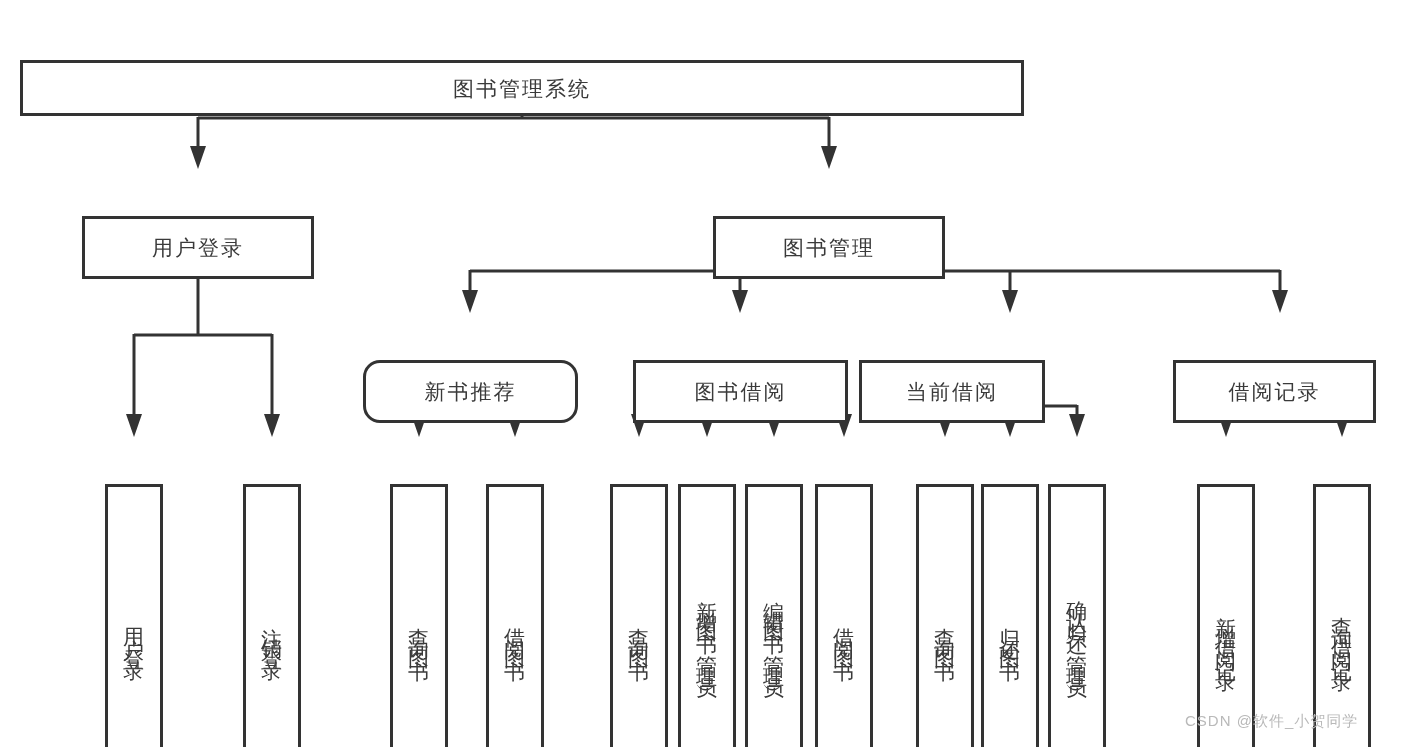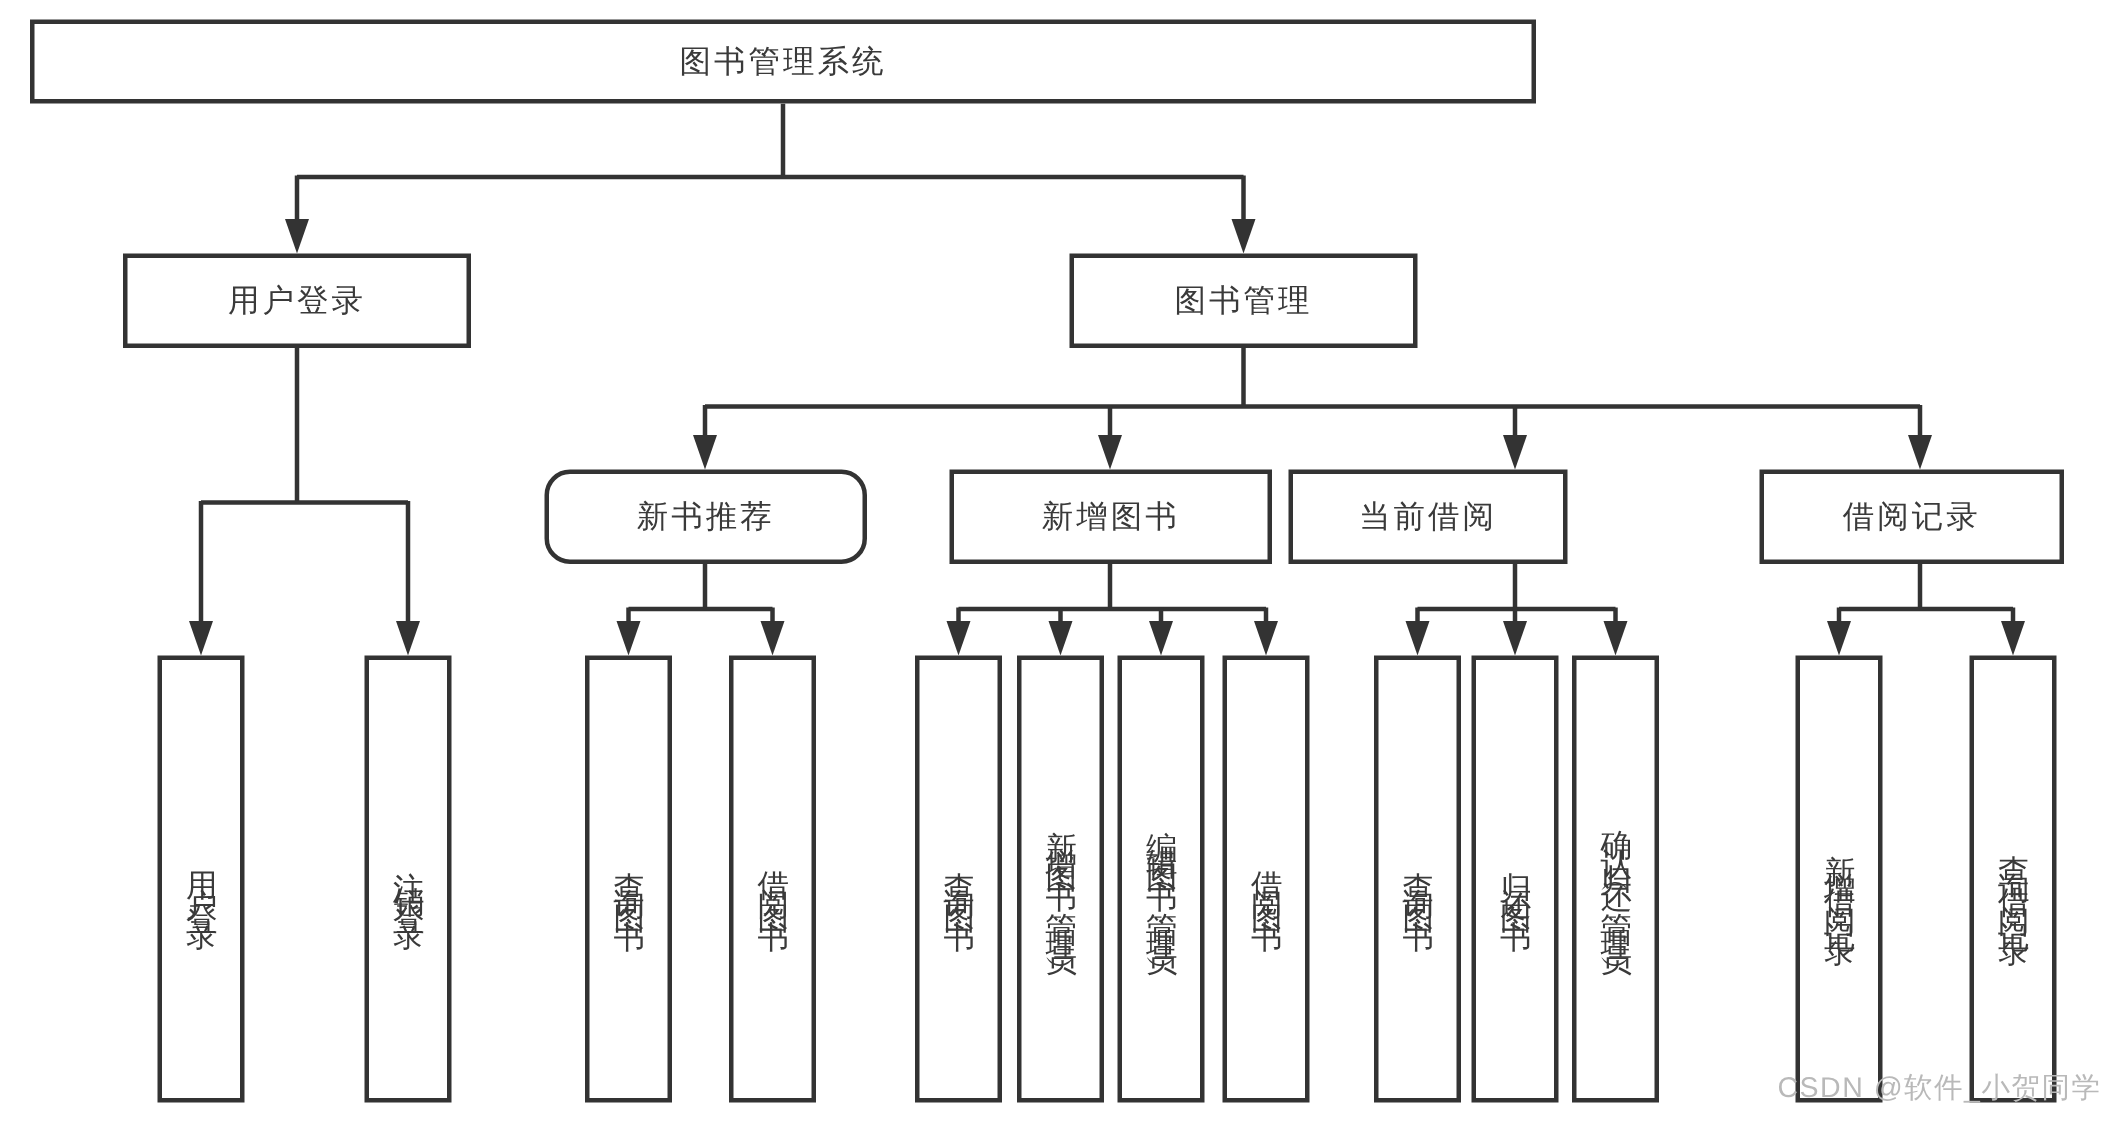--- a/index.html
+++ b/index.html
@@ -22,20 +22,21 @@
     position: absolute;
     background: #ffffff;
     border: 3px solid #333333;
     box-sizing: border-box;
     display: flex;
     align-items: center;
     justify-content: center;
     color: #3a3a3a;
     font-size: 21px;
     line-height: 1;
+    margin-top: 47px;
   }
   .h-node span {
     letter-spacing: 2px;
     white-space: nowrap;
   }
   .v-node span {
     writing-mode: vertical-rl;
     text-orientation: mixed;
     letter-spacing: 11px;
     white-space: nowrap;
@@ -62,21 +63,21 @@
   .n-f08 { left: 815px; }
   .n-f09 { left: 916px; }
   .n-f10 { left: 981px; }
   .n-f11 { left: 1048px; }
   .n-f12 { left: 1197px; }
   .n-f13 { left: 1313px; }
   .watermark {
     position: absolute;
     left: 1185px;
     top: 712px;
-    font-size: 19px;
+    font-size: 15px;
     color: #b9b9b9;
     letter-spacing: 1px;
     white-space: nowrap;
   }
 </style>
 </head>
 <body>
 
 <div class="canvas">
 
@@ -161,21 +162,21 @@
     <span>用户登录</span>
   </div>
   <div class="node h-node n-l2b">
     <span>图书管理</span>
   </div>
 
   <div class="node h-node n-l3a">
     <span>新书推荐</span>
   </div>
   <div class="node h-node n-l3b">
-    <span>新增图书</span>
+    <span>图书借阅</span>
   </div>
   <div class="node h-node n-l3c">
     <span>当前借阅</span>
   </div>
   <div class="node h-node n-l3d">
     <span>借阅记录</span>
   </div>
 
   <div class="node v-node leaf n-f01">
     <span>用户登录</span>

